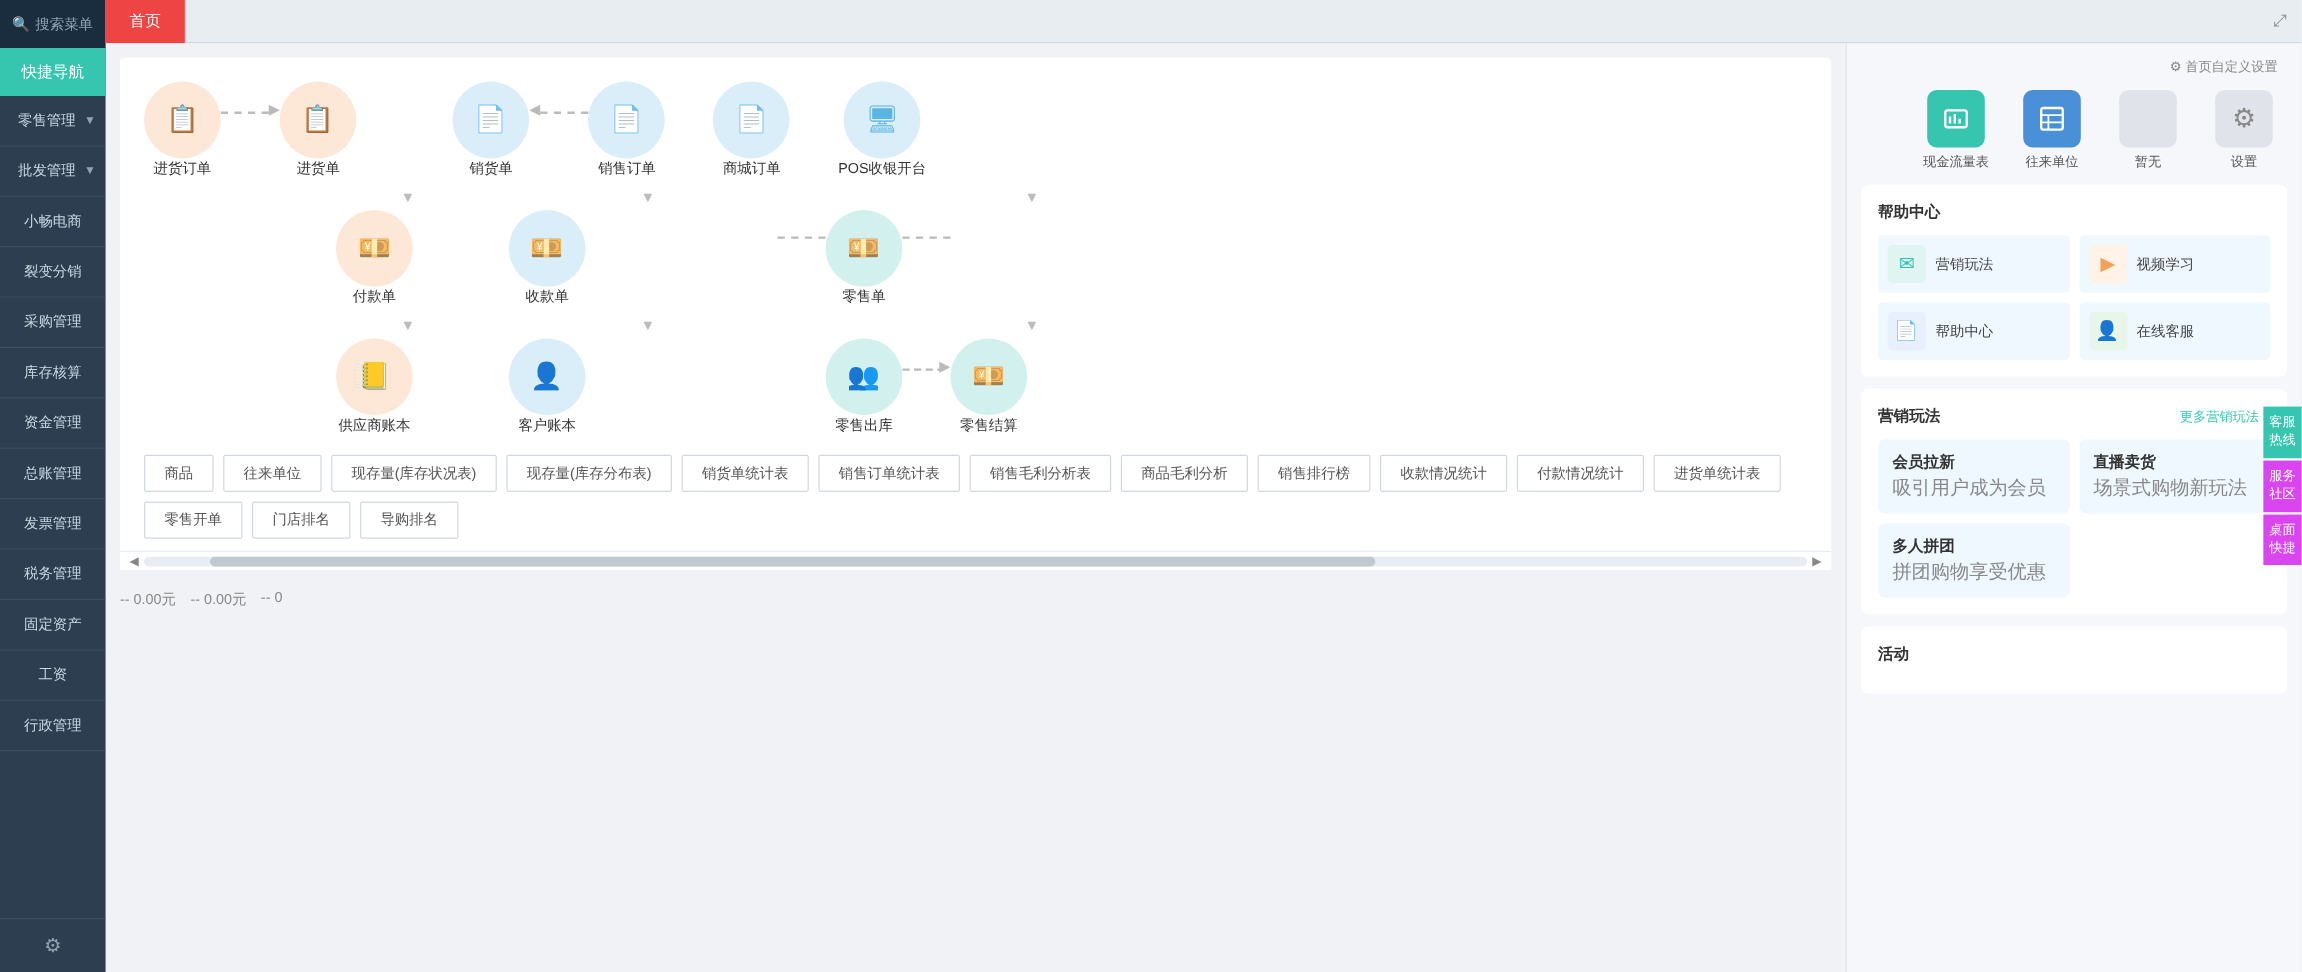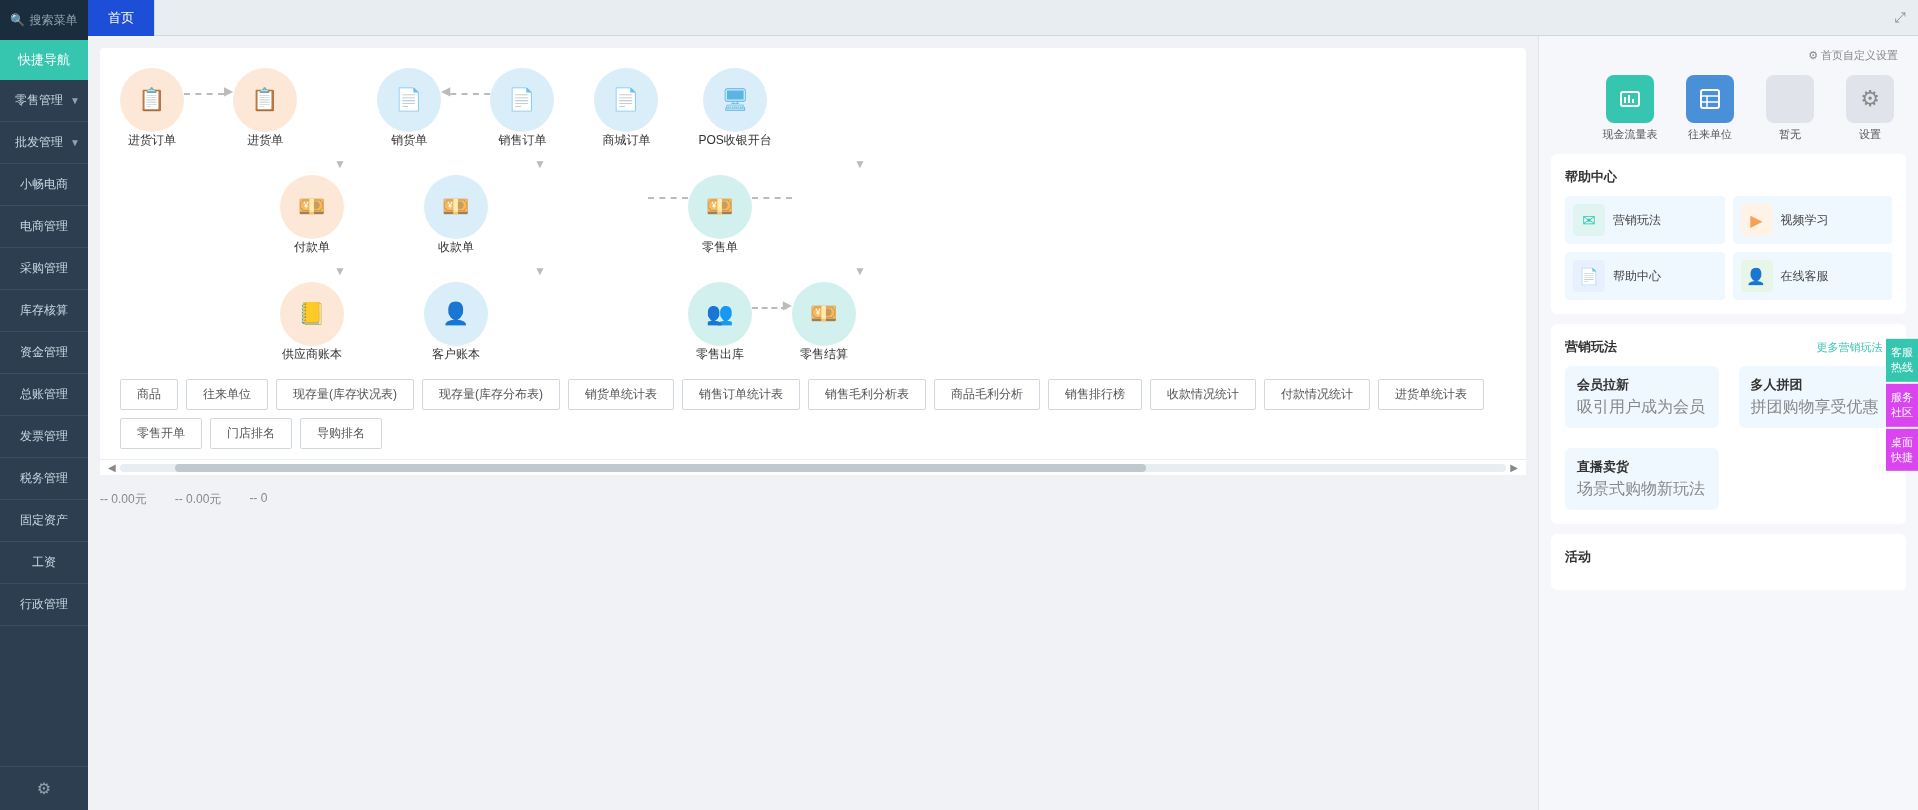--- a/index.html
+++ b/index.html
@@ -81,21 +81,21 @@
     .tab-item {
       padding: 0 20px;
       height: 36px;
       display: flex;
       align-items: center;
       cursor: pointer;
       font-size: 13px;
       border-right: 1px solid #d0d7de;
     }
     .tab-item.active {
-      background: #1d4ed8;
+      background: #ef4444;
       color: white;
     }
     .tab-item:not(.active) { color: #555; }
     .top-tabs-right {
       margin-left: auto;
       padding-right: 8px;
     }
     .expand-icon {
       width: 20px;
       height: 20px;
@@ -298,21 +298,21 @@
       margin-bottom: 10px;
     }
     .marketing-more {
       font-size: 11px;
       color: #36c6b0;
       cursor: pointer;
     }
     .marketing-grid {
       display: grid;
       grid-template-columns: 1fr 1fr;
-      gap: 20px;
+      gap: 8px;
     }
     .marketing-item {
       background: #f0f8ff;
       border-radius: 6px;
       padding: 10px 12px;
       cursor: pointer;
     }
     .marketing-item-title {
       font-size: 13px;
       font-weight: 600;
@@ -389,21 +389,21 @@
     <span class="sidebar-item-arrow">▼</span>
   </div>
   <div class="sidebar-item">
     <span class="sidebar-item-text">批发管理</span>
     <span class="sidebar-item-arrow">▼</span>
   </div>
   <div class="sidebar-item">
     <span class="sidebar-item-text">小畅电商</span>
   </div>
   <div class="sidebar-item">
-    <span class="sidebar-item-text">电商管理</span>
+    <span class="sidebar-item-text">裂变分销</span>
   </div>
   <div class="sidebar-item">
     <span class="sidebar-item-text">采购管理</span>
   </div>
   <div class="sidebar-item">
     <span class="sidebar-item-text">库存核算</span>
   </div>
   <div class="sidebar-item">
     <span class="sidebar-item-text">资金管理</span>
   </div>
@@ -629,21 +629,21 @@
 
         <div class="h-scrollbar" style="margin: 10px -20px -20px -20px;">
           <span class="h-scroll-arrow">◀</span>
           <div class="h-scrollbar-track">
             <div class="h-scrollbar-thumb"></div>
           </div>
           <span class="h-scroll-arrow">▶</span>
         </div>
       </div>
 
-      <div style="display:flex;gap:28px;color:#888;font-size:12px;padding:4px 0;">
+      <div style="display:flex;gap:12px;color:#888;font-size:12px;padding:4px 0;">
         <span>-- 0.00元</span>
         <span>-- 0.00元</span>
         <span>-- 0</span>
       </div>
     </div>
 
     <div class="right-panel">
 
       <div class="quick-access">
         <div class="qa-settings-link">
@@ -713,26 +713,26 @@
         <div class="marketing-header">
           <div class="section-title" style="margin-bottom:0;">营销玩法</div>
           <div class="marketing-more">更多营销玩法 &gt;</div>
         </div>
         <div class="marketing-grid">
           <div class="marketing-item">
             <div class="marketing-item-title">会员拉新</div>
             <div class="marketing-item-desc">吸引用户成为会员</div>
           </div>
           <div class="marketing-item">
+            <div class="marketing-item-title">直播卖货</div>
+            <div class="marketing-item-desc">场景式购物新玩法</div>
+          </div>
+          <div class="marketing-item">
             <div class="marketing-item-title">多人拼团</div>
             <div class="marketing-item-desc">拼团购物享受优惠</div>
-          </div>
-          <div class="marketing-item">
-            <div class="marketing-item-title">直播卖货</div>
-            <div class="marketing-item-desc">场景式购物新玩法</div>
           </div>
         </div>
       </div>
 
       <div class="section-card">
         <div class="section-title">活动</div>
       </div>
     </div>
   </div>
 </div>

